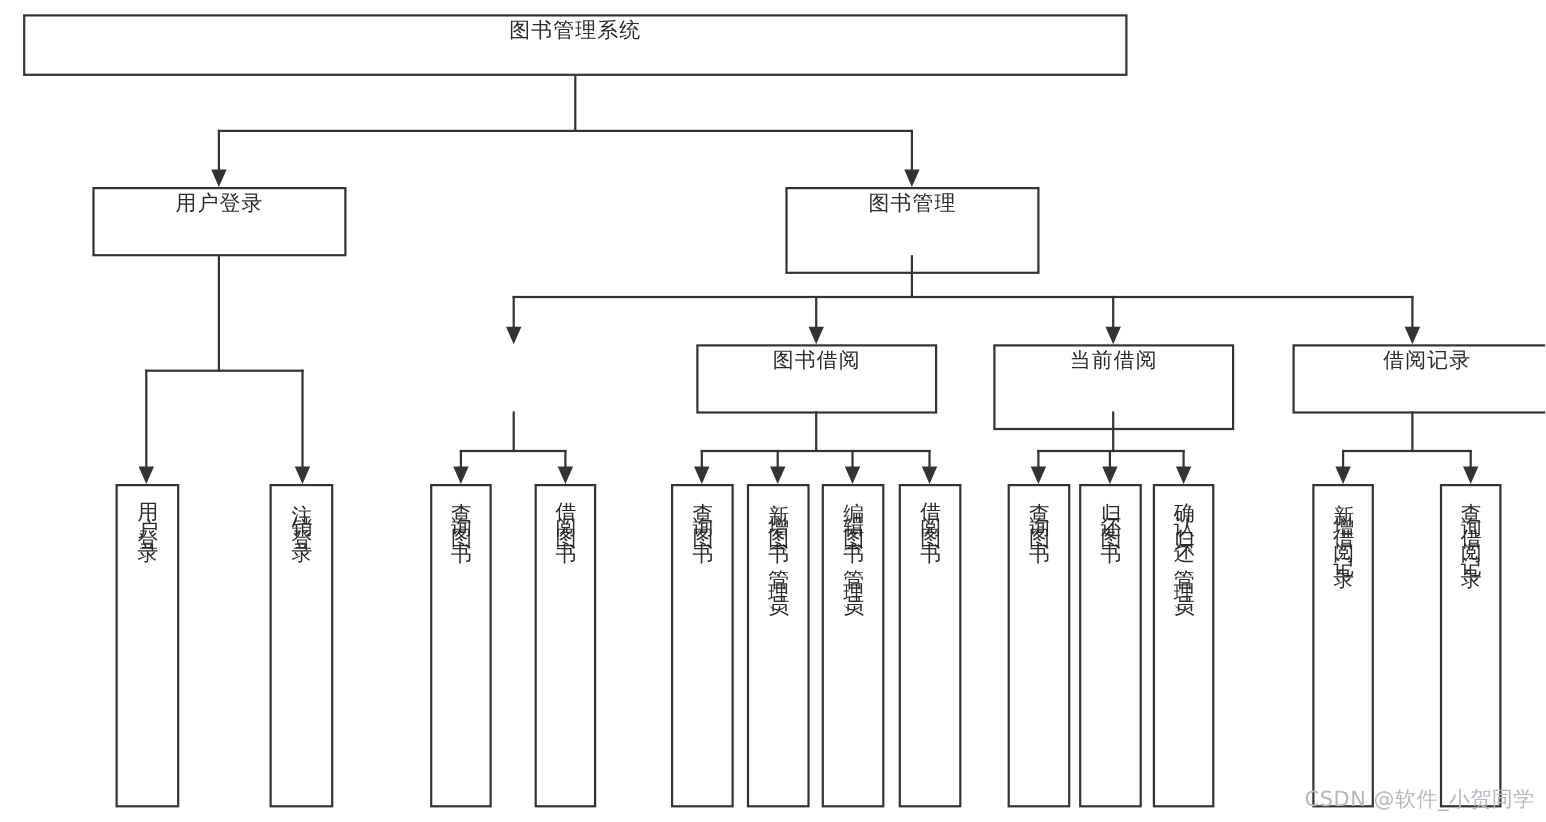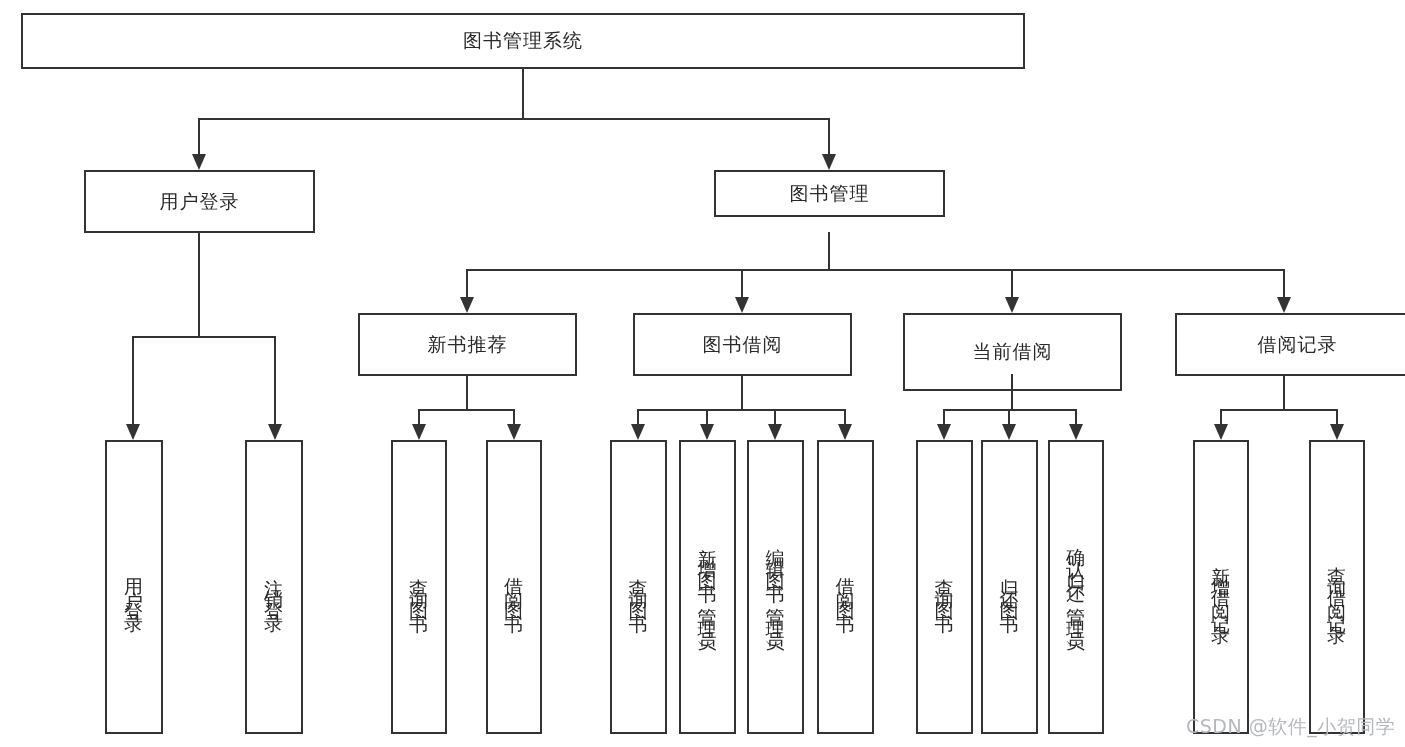--- a/index.html
+++ b/index.html
@@ -10,21 +10,21 @@
     font-family:"DejaVu Sans","Liberation Sans",sans-serif;
     color:#2a2a2a;
     overflow:hidden;
   }
   .box{
     position:absolute;
     box-sizing:border-box;
     border:2px solid #333333;
     background:#ffffff;
     display:flex;
-    align-items:center;
+    align-items:flex-start;
     justify-content:center;
   }
   .hbox{font-size:19px;letter-spacing:1px;}
   .vbox span{
     writing-mode:vertical-rl;
     text-orientation:mixed;
     font-size:19px;
     letter-spacing:12px;
     line-height:1;
     white-space:nowrap;
@@ -58,21 +58,21 @@
   <div class="vline" style="left:522px;top:68px;height:51px;"></div>
   <div class="hline" style="left:198px;top:118px;width:632px;"></div>
   <div class="vline" style="left:198px;top:118px;height:40px;"></div>
   <div class="arrow" style="left:192px;top:154px;"></div>
   <div class="vline" style="left:828px;top:118px;height:40px;"></div>
   <div class="arrow" style="left:822px;top:154px;"></div>
 
   <div class="box hbox" style="left:84px;top:170px;width:231px;height:63px;">
     <span>用户登录</span>
   </div>
-  <div class="box hbox" style="left:714px;top:170px;width:231px;height:47px;">
+  <div class="box hbox" style="left:714px;top:170px;width:231px;height:79px;">
     <span>图书管理</span>
   </div>
 
   <div class="vline" style="left:198px;top:232px;height:106px;"></div>
   <div class="hline" style="left:132px;top:336px;width:144px;"></div>
   <div class="vline" style="left:132px;top:336px;height:90px;"></div>
   <div class="arrow" style="left:126px;top:424px;"></div>
   <div class="vline" style="left:274px;top:336px;height:90px;"></div>
   <div class="arrow" style="left:268px;top:424px;"></div>
 
@@ -80,23 +80,20 @@
   <div class="hline" style="left:466px;top:269px;width:819px;"></div>
   <div class="vline" style="left:466px;top:269px;height:30px;"></div>
   <div class="arrow" style="left:460px;top:297px;"></div>
   <div class="vline" style="left:741px;top:269px;height:30px;"></div>
   <div class="arrow" style="left:735px;top:297px;"></div>
   <div class="vline" style="left:1011px;top:269px;height:30px;"></div>
   <div class="arrow" style="left:1005px;top:297px;"></div>
   <div class="vline" style="left:1283px;top:269px;height:30px;"></div>
   <div class="arrow" style="left:1277px;top:297px;"></div>
 
-  <div class="box hbox" style="left:358px;top:313px;width:219px;height:63px;">
-    <span>新书推荐</span>
-  </div>
   <div class="box hbox" style="left:633px;top:313px;width:219px;height:63px;">
     <span>图书借阅</span>
   </div>
   <div class="box hbox" style="left:903px;top:313px;width:219px;height:78px;">
     <span>当前借阅</span>
   </div>
   <div class="box hbox" style="left:1175px;top:313px;width:245px;height:63px;">
     <span>借阅记录</span>
   </div>
 

